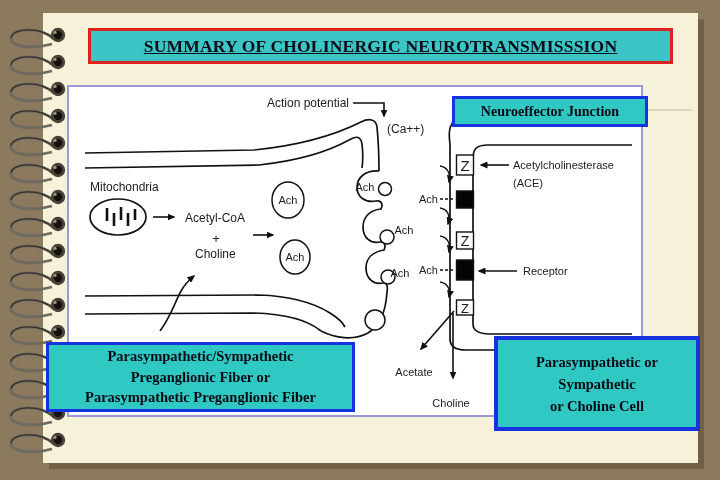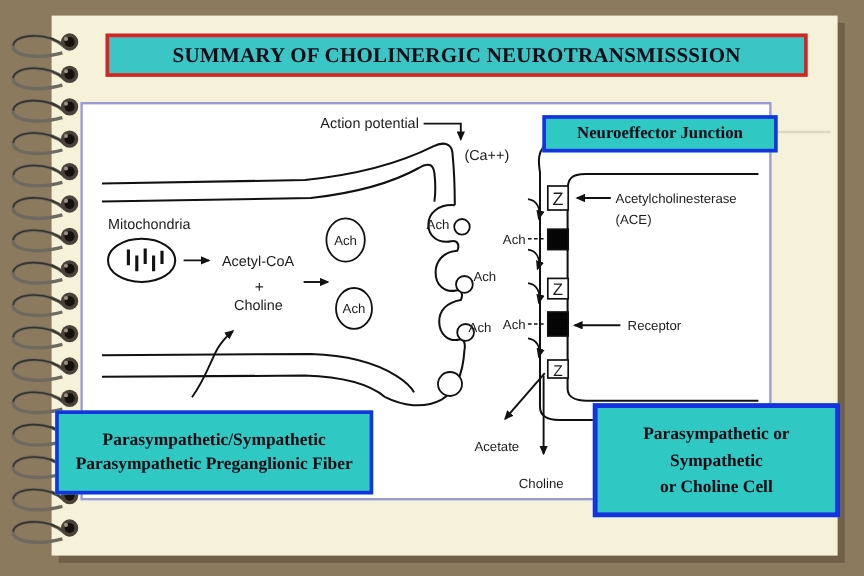--- a/index.html
+++ b/index.html
@@ -5,30 +5,30 @@
   html,body{margin:0;padding:0;background:#6e6253;}
   .stage{position:relative;width:720px;height:480px;background:#8c7a5e;overflow:hidden;
          font-family:"Liberation Sans",sans-serif;}
   .paper{position:absolute;left:43px;top:13px;width:655px;height:450px;background:#f6f2da;
          box-shadow:6px 6px 0 rgba(62,48,30,.35);}
   .spiral{position:absolute;left:0;top:0;width:84px;height:480px;z-index:3;}
   .titlebox{position:absolute;left:88px;top:28px;width:585px;height:36px;z-index:4;
             box-sizing:border-box;background:#3bc5c5;border:3px solid #dd2220;
             display:flex;align-items:center;justify-content:center;}
   .titlebox span{font-family:"Liberation Serif",serif;font-weight:bold;font-size:17.5px;
-            color:#0c0c18;letter-spacing:.2px;white-space:nowrap;}
+            color:#0c0c18;letter-spacing:.2px;white-space:nowrap;text-decoration:underline;}
   .diagram{position:absolute;left:67px;top:85px;width:576px;height:332px;z-index:2;
            box-sizing:border-box;background:#ffffff;border:2px solid #9b9bd4;}
   .diagram svg{display:block;}
   .faintline{position:absolute;left:648px;top:109px;width:44px;height:2px;background:#ddd8c2;z-index:2;}
   .callout{position:absolute;box-sizing:border-box;background:#2fc8c2;z-index:5;
            display:flex;flex-direction:column;align-items:center;justify-content:center;
            font-family:"Liberation Serif",serif;font-weight:bold;color:#0a0a14;text-align:center;}
   .nej{left:452px;top:96px;width:196px;height:31px;border:3px solid #1733e0;font-size:14px;text-align:center;}
-  .box-left{left:46px;top:342px;width:265px;height:70px;border:3.5px solid #1733e0;
+  .box-left{left:46px;top:342px;width:309px;height:70px;border:3.5px solid #1733e0;
             font-size:14.5px;line-height:20.5px;}
   .box-right{left:494px;top:336px;width:206px;height:95px;border:4px solid #1733e0;
              font-size:14.5px;line-height:22px;}
   .dlabel{font-family:"Liberation Sans",sans-serif;fill:#1c1c1c;}
 </style>
 </head>
 <body>
 
 <div class="stage">
   <div class="paper"></div>
@@ -252,20 +252,21 @@
       <text class="dlabel" x="382" y="320" font-size="11" text-anchor="middle">Choline</text>
     </svg>
   </div>
 
   <div class="callout nej">
     <span>Neuroeffector Junction</span>
   </div>
 
   <div class="callout box-left">
     <span>Parasympathetic/Sympathetic</span>
+    <span>Preganglionic Fiber or</span>
     <span>Parasympathetic Preganglionic Fiber</span>
   </div>
 
   <div class="callout box-right">
     <span>Parasympathetic or</span>
     <span>Sympathetic</span>
     <span>or Choline Cell</span>
   </div>
 </div>
 

